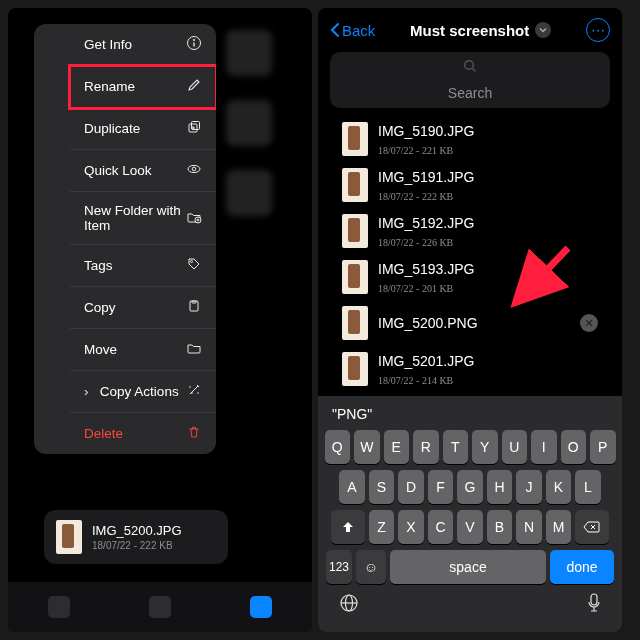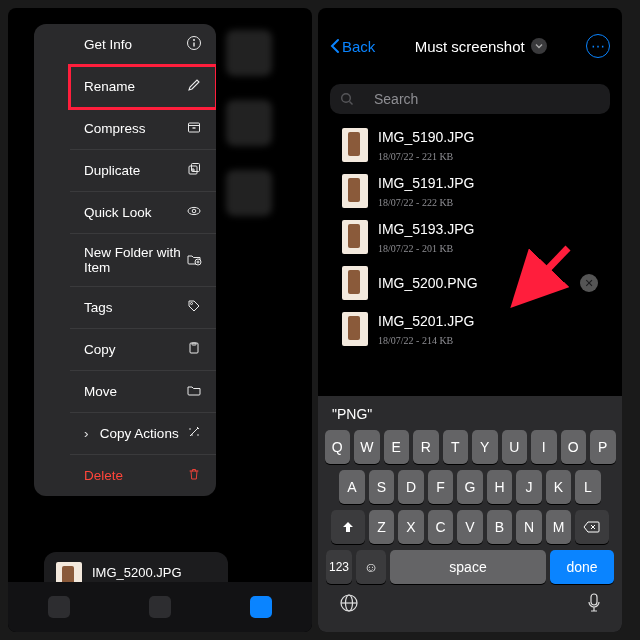--- a/index.html
+++ b/index.html
@@ -26,26 +26,26 @@
   .file-meta .fn{color:#fff;font-size:13px;}
   .file-meta .sub{color:#8e8e93;font-size:10px;margin-top:2px;}
   .dock{position:absolute;bottom:0;left:0;right:0;height:50px;
         background:#121214;display:flex;justify-content:space-around;align-items:center;}
   .dock .dot{width:22px;height:22px;background:#2d2d30;border-radius:5px;}
   .dock .dot.act{background:#0a84ff;}
   .bgblur{position:absolute;top:22px;left:218px;display:flex;flex-direction:column;gap:24px;}
   .bgblur div{width:46px;height:46px;background:#222;border-radius:8px;filter:blur(3px);}
 
   
-  .hdr{display:flex;align-items:center;justify-content:space-between;padding:26px 12px;}
+  .hdr{display:flex;align-items:center;justify-content:space-between;padding:10px 12px;}
   .back{color:#0a84ff;font-size:15px;display:flex;align-items:center;gap:2px;cursor:pointer;}
-  .ttl{color:#fff;font-size:15px;font-weight:400;display:flex;gap:6px;}
+  .ttl{color:#fff;font-size:15px;font-weight:700;display:flex;gap:6px;}
   .ttl-chev{width:16px;height:16px;background:#3a3a3c;border-radius:50%;display:flex;align-items:center;justify-content:center;}
   .more{width:24px;height:24px;border:1.5px solid #0a84ff;border-radius:50%;display:flex;align-items:center;justify-content:center;color:#0a84ff;font-size:14px;cursor:pointer;}
-  .search{margin:0 12px 8px;background:#1c1c1e;border-radius:10px;display:flex;align-items:center;gap:20px;padding:7px 10px;}
+  .search{margin:0 12px 8px;background:#1c1c1e;border-radius:10px;display:flex;align-items:center;gap:12px;padding:7px 10px;flex-direction:column;}
   .search svg{opacity:.5;}
   .search span{color:#8e8e93;font-size:14px;}
   .list{padding:0 12px;}
   .file-row{display:flex;align-items:center;gap:10px;padding:6px 12px;}
   .file-row .thumb{flex:0 0 26px;}
   .file-row .fn{color:#fff;font-size:14px;}
   .file-row .sub{color:#8e8e93;font-size:10px;margin-top:6px;font-family:Liberation Serif, serif;}
   .file-row.editing .fn{color:#fff;}
   .clear-btn{margin-left:auto;width:18px;height:18px;background:#555;border-radius:50%;display:flex;align-items:center;justify-content:center;color:#1c1c1e;font-size:11px;cursor:pointer;}
 
@@ -90,28 +90,20 @@
                 <line x1="8" y1="7.5" x2="8" y2="11.5" stroke="#fff" stroke-width="1.4"></line>
               </svg></span>
           </div>
           <div class="ctx-row hl">
             <span>Rename</span>
             <span><svg class="ctx-ic" viewBox="0 0 16 16">
                 <path d="M3 13l1-3 7-7 2 2-7 7-3 1z" stroke="#fff" fill="none" stroke-width="1.1"></path>
               </svg></span>
           </div>
           <div class="ctx-row">
-            <span>Compress</span>
-            <span><svg class="ctx-ic" viewBox="0 0 16 16">
-                <rect x="2.5" y="4" width="11" height="9" rx="1" stroke="#fff" fill="none"></rect>
-                <line x1="2.5" y1="6.5" x2="13.5" y2="6.5" stroke="#fff"></line>
-                <line x1="6.5" y1="9" x2="9.5" y2="9" stroke="#fff" stroke-width="1.4"></line>
-              </svg></span>
-          </div>
-          <div class="ctx-row">
             <span>Duplicate</span>
             <span><svg class="ctx-ic" viewBox="0 0 16 16">
                 <rect x="3" y="5" width="8" height="8" rx="1" stroke="#fff" fill="none"></rect>
                 <rect x="5.5" y="2.5" width="8" height="8" rx="1" stroke="#fff" fill="none"></rect>
                 <line x1="7" y1="9" x2="7" y2="9" stroke="#fff"></line>
                 <path d="M5 9h4M7 7v4" stroke="#fff"></path>
               </svg></span>
           </div>
           <div class="ctx-row">
             <span>Quick Look</span>
@@ -215,20 +207,27 @@
     <div>
             <div class="fn">IMG_5190.JPG</div>
     <div class="sub">18/07/22 - 221 KB</div>
           </div>
     </div>
         <div class="file-row">
           <div class="thumb"></div>
     <div>
             <div class="fn">IMG_5191.JPG</div>
     <div class="sub">18/07/22 - 222 KB</div>
+          </div>
+    </div>
+        <div class="file-row">
+          <div class="thumb"></div>
+    <div>
+            <div class="fn">IMG_5192.JPG</div>
+    <div class="sub">18/07/22 - 226 KB</div>
           </div>
     </div>
         <div class="file-row">
           <div class="thumb"></div>
     <div>
             <div class="fn">IMG_5193.JPG</div>
     <div class="sub">18/07/22 - 201 KB</div>
           </div>
     </div>
         <div class="file-row editing">

